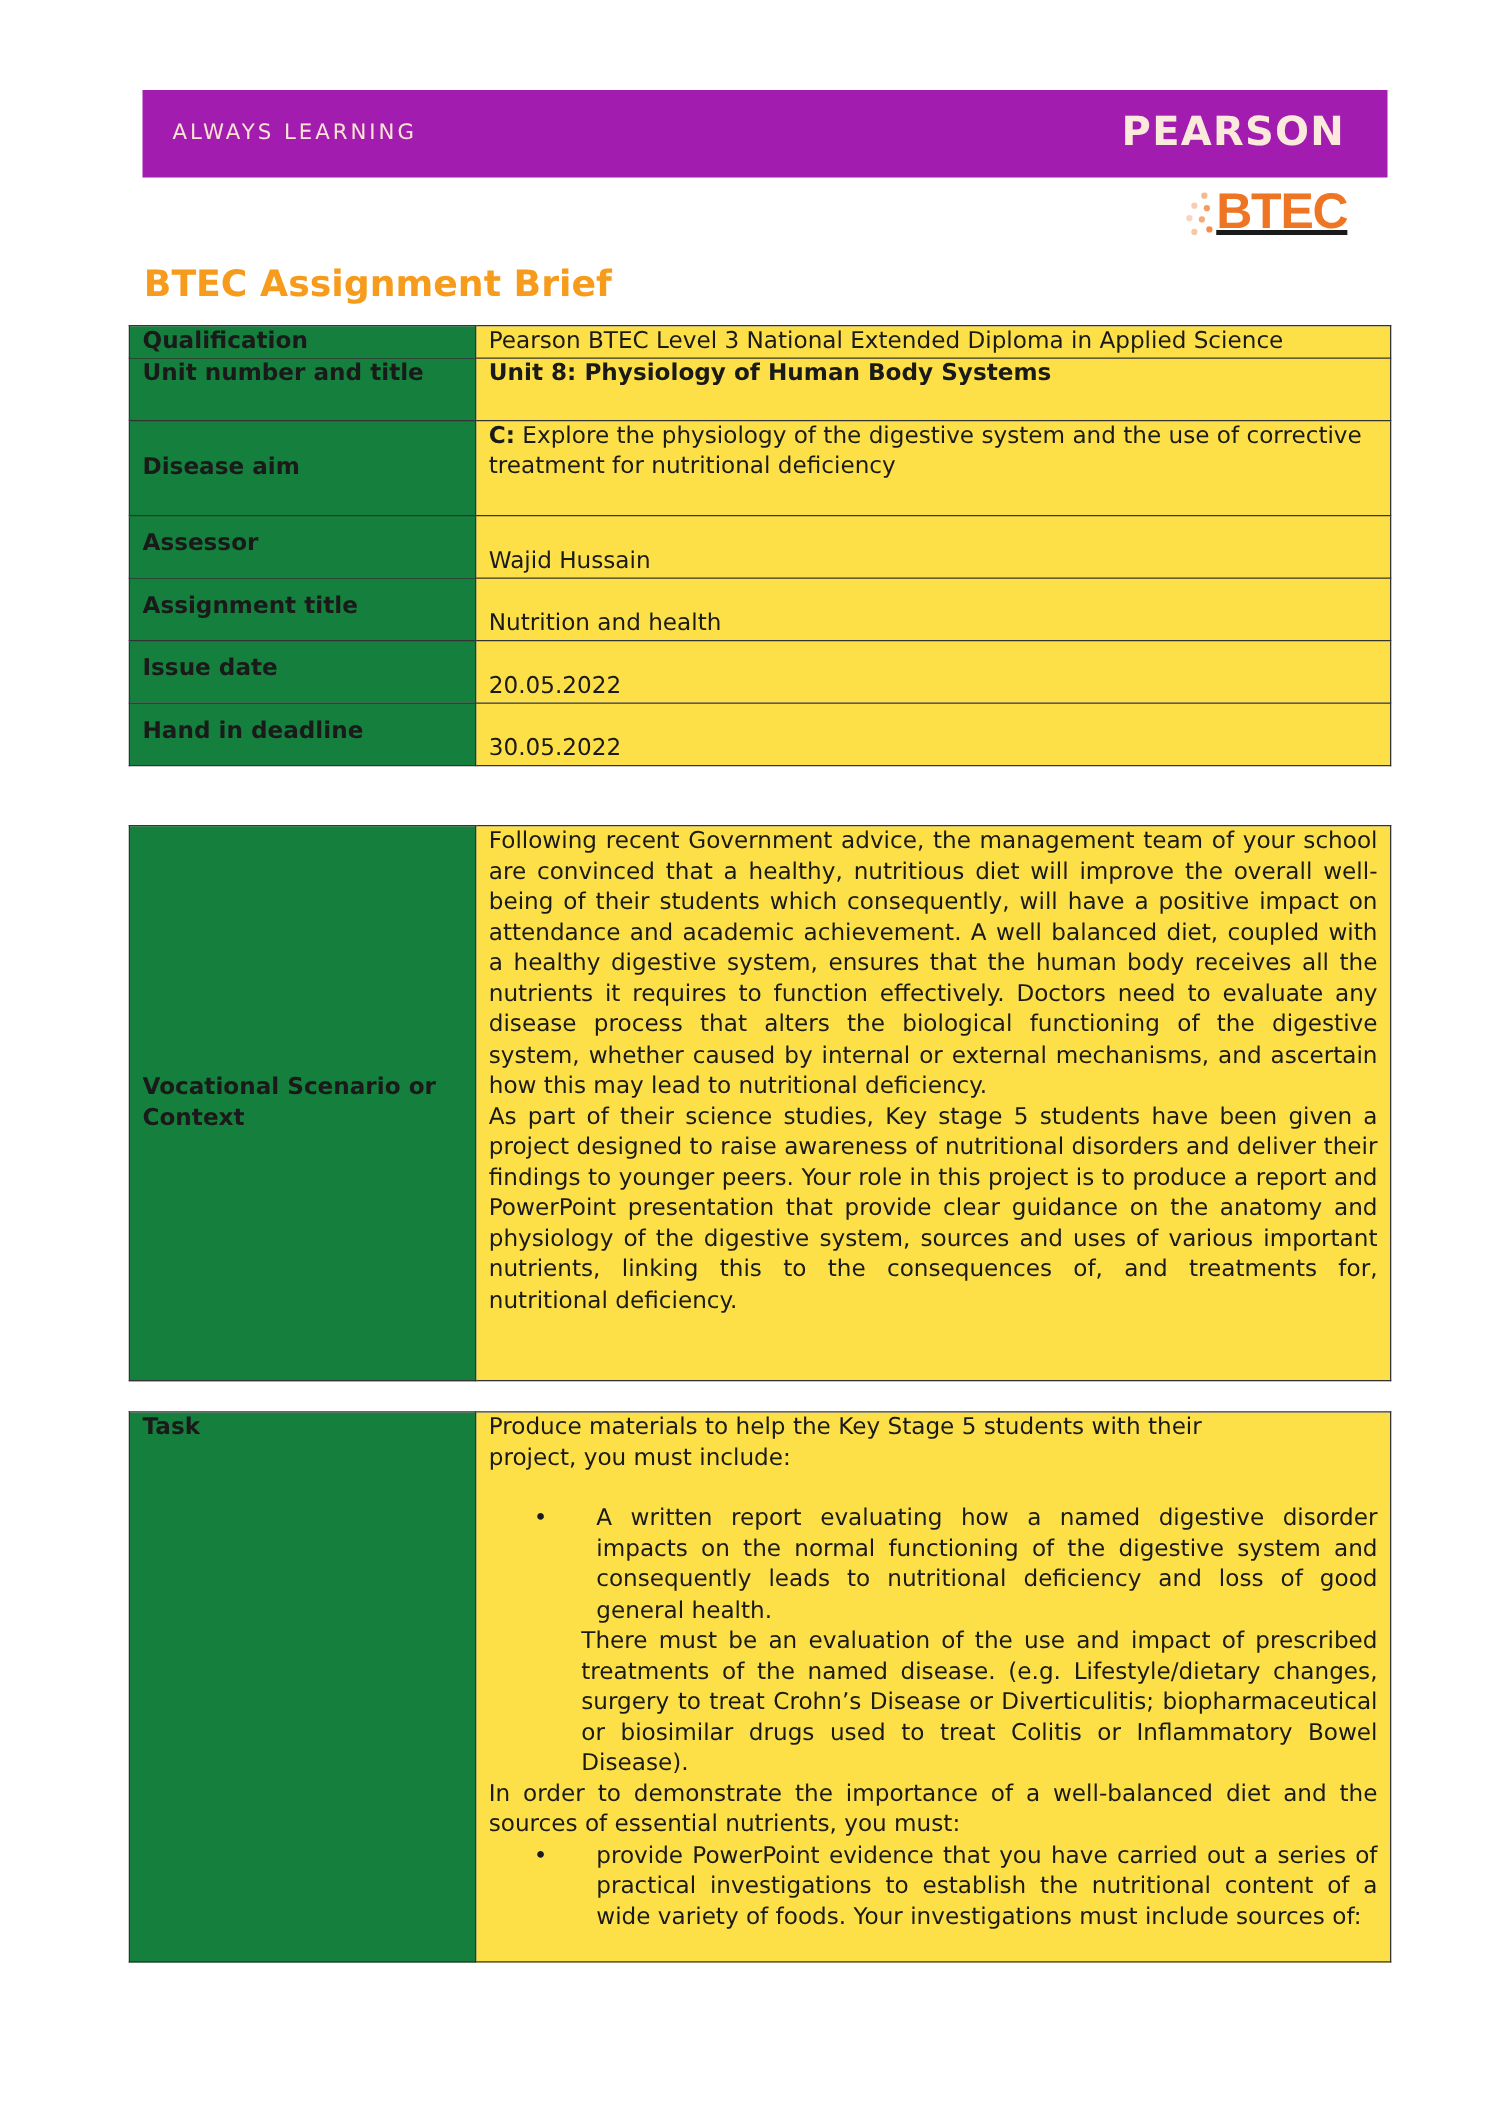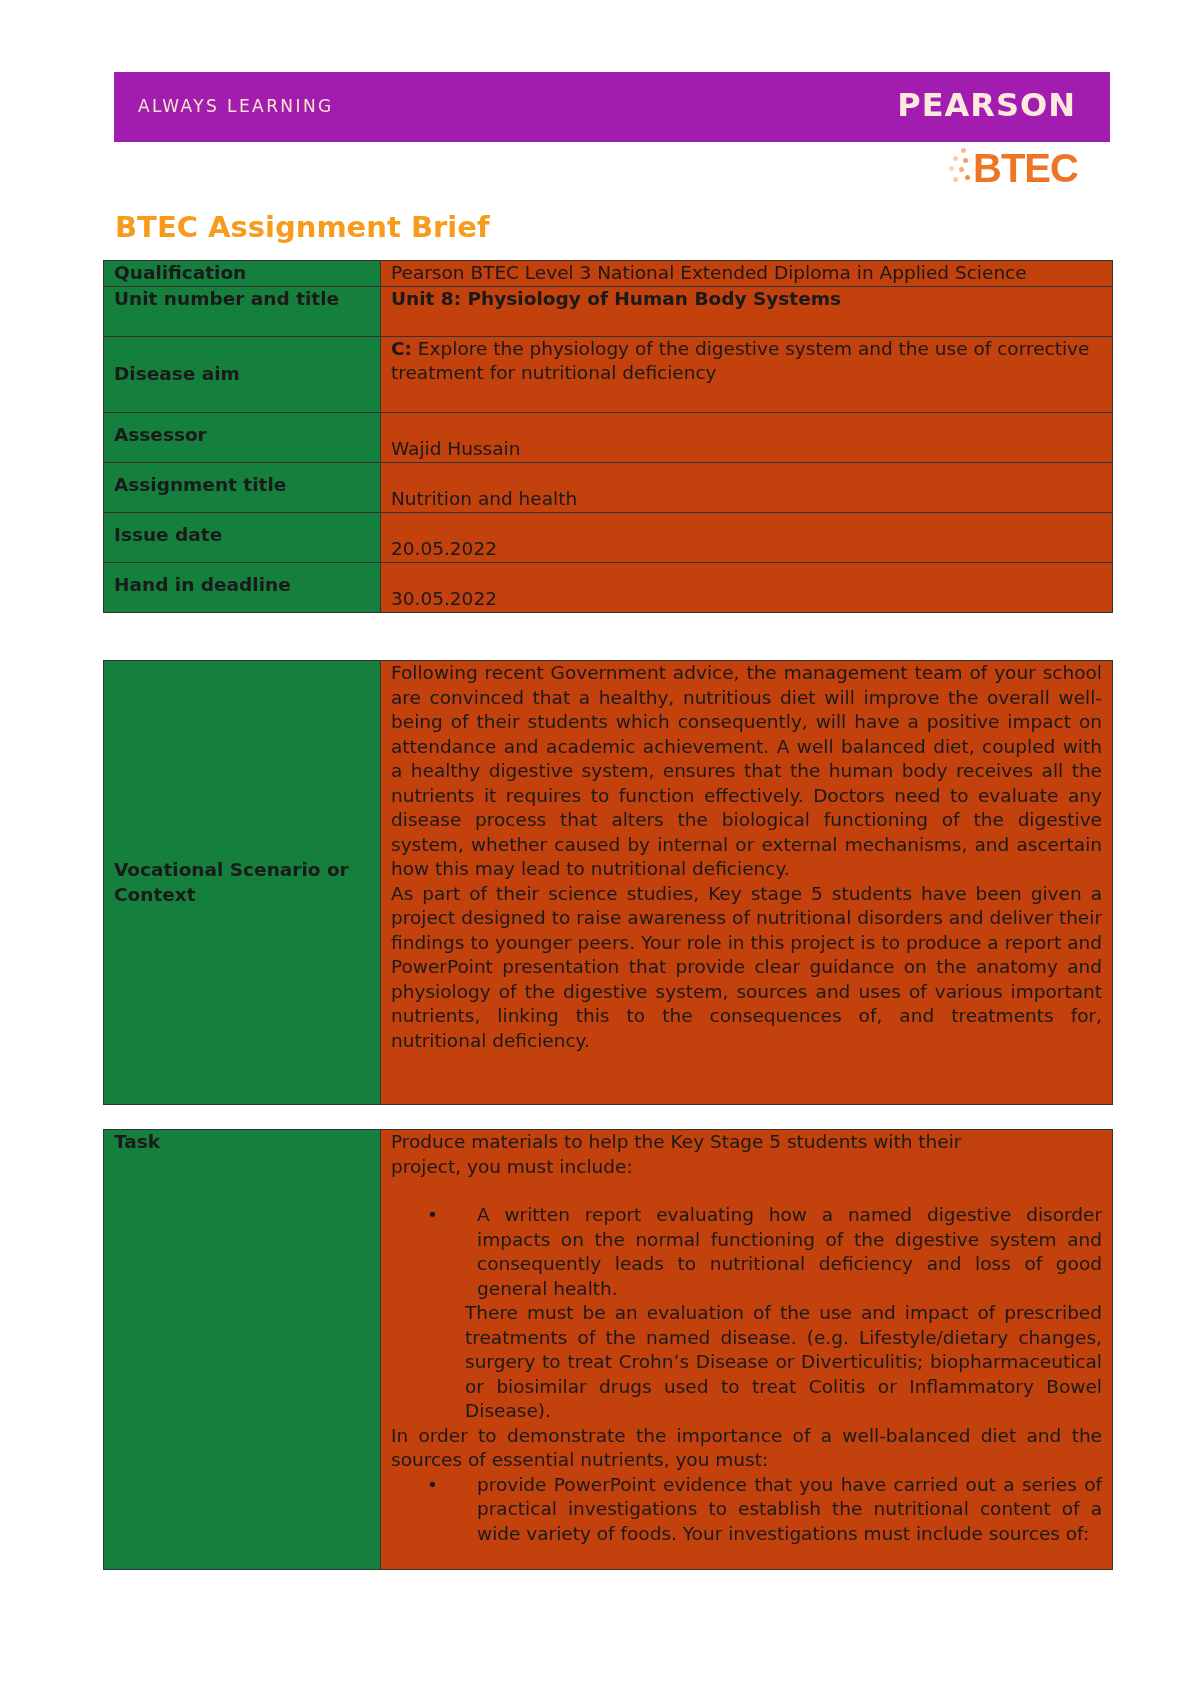--- a/index.html
+++ b/index.html
@@ -4,32 +4,32 @@
 <style>
   html, body { margin:0; padding:0; background:#ffffff; }
   body { width:1200px; height:1696px; position:relative; overflow:hidden;
          font-family:"DejaVu Sans", sans-serif; color:#1a1a1a; }
 
   .banner { position:absolute; left:114px; top:72px; width:996px; height:70px; background:#a21caf; }
   .banner .tag { position:absolute; left:24px; top:24px; color:#fbe3d2; font-family:"DejaVu Sans", sans-serif;
                  font-size:17px; letter-spacing:2.4px; }
   .banner .brand { position:absolute; right:34px; top:14px; color:#fbe9dc; font-family:"DejaVu Sans", sans-serif;
                    font-size:32px; letter-spacing:1px; font-weight:bold; }
-  .btec { position:absolute; left:945px; top:146px; height:46px; display:flex; align-items:flex-start; }
+  .btec { position:absolute; left:945px; top:146px; height:46px; display:flex; align-items:flex-end;text-decoration:underline; }
   .btec .dots { width:26px; height:40px; position:relative; margin-right:2px; }
   .btec .dots span { position:absolute; width:5px; height:5px; border-radius:50%; background:#f07121; }
   .btec .word { color:#ee7524; font-family:"Liberation Sans", sans-serif; font-weight:bold; font-size:40px; letter-spacing:-1px; }
 
   .title { position:absolute; left:115px; top:210px; color:#f79b1c; font-weight:bold; font-size:29px;
            font-family:"DejaVu Sans", sans-serif; }
 
   table { position:absolute; left:103px; border-collapse:collapse; table-layout:fixed; width:1010px; }
   td { border:1.5px solid #333; vertical-align:top; font-size:18.5px; line-height:24.5px; padding:0 10px; }
   td.lab { background:#15803d; width:256px; font-weight:bold; }
-  td.val { background:#c2410c; }
+  td.val { background:#fde047; }
   .t1 { top:260px; }
   .t2 { top:660px; }
   .t3 { top:1129px; }
   .just { text-align:justify; }
   .bul { display:flex; margin-left:24px; }
   .bul .dot { width:50px; flex:none; padding-left:12px; }
   .bul .txt { flex:1; text-align:justify; }
   .indent { margin-left:74px; text-align:justify; }
 </style>
 </head>

